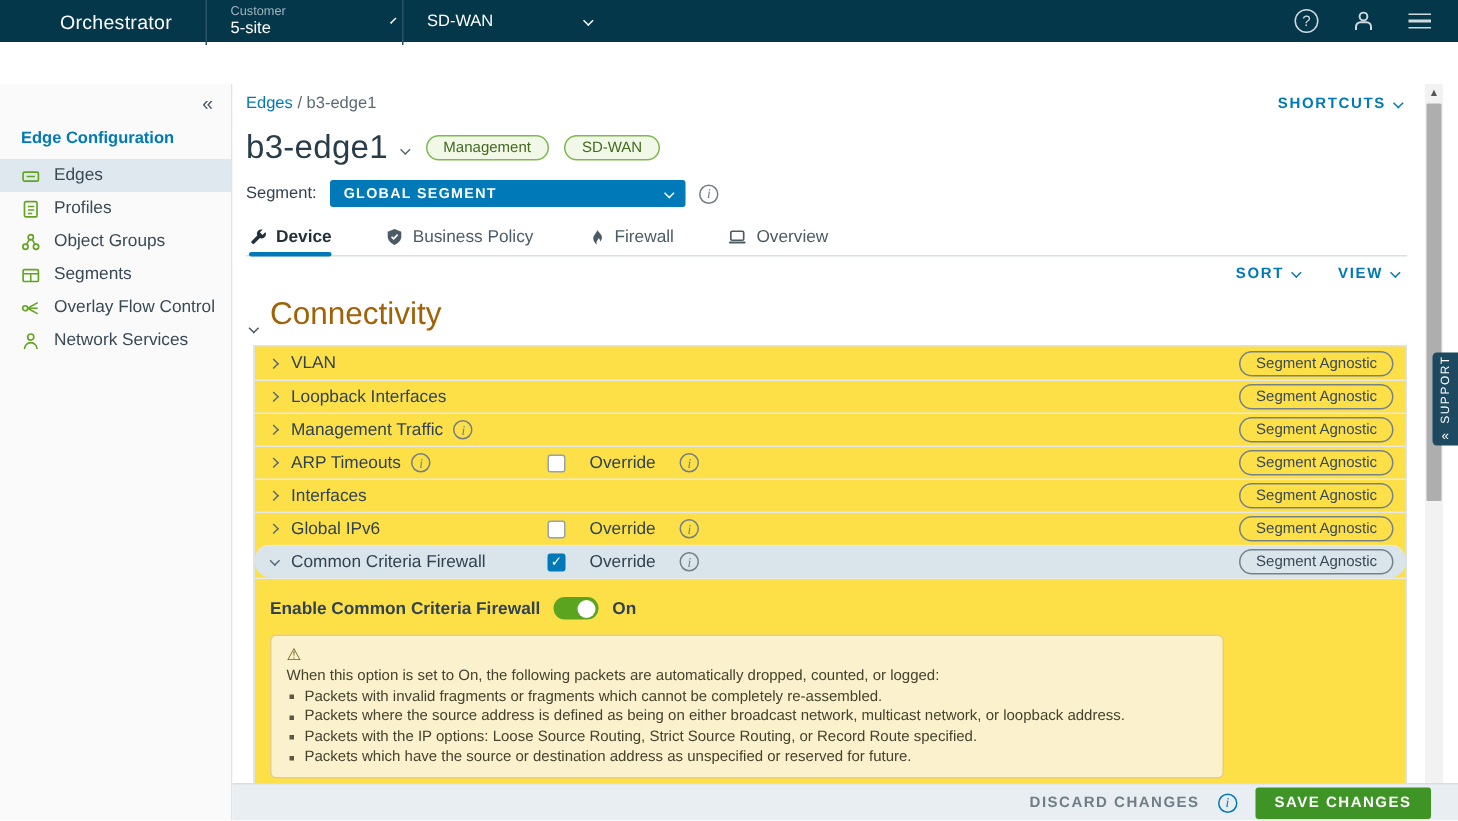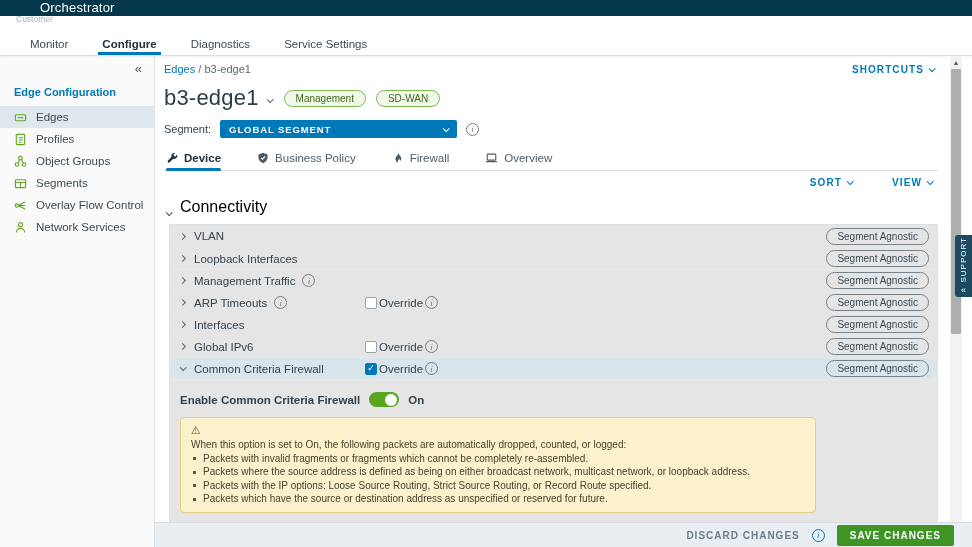--- a/index.html
+++ b/index.html
@@ -1,21 +1,21 @@
 <!DOCTYPE html>
 <html><head>
 <meta charset="utf-8">
 <style>
   * { margin:0; padding:0; box-sizing:border-box; }
   html,body { width:972px; height:547px; }
   body { font-family:"Liberation Sans","DejaVu Sans",sans-serif; font-size:11.5px; color:#314351; background:#fff; }
   #app { position:relative; width:972px; height:547px; overflow:hidden; background:#fff; }
 
   
-  .hdr { position:absolute; top:0; left:0; right:0; height:16px; background:#05374a; display:flex; align-items:flex-start; color:#fff;flex-direction:column; }
+  .hdr { position:absolute; top:0; left:0; right:0; height:28px; background:#05374a; display:flex; align-items:center; color:#fff; }
   .hdr-product { margin-left:40px; font-size:13px; letter-spacing:.2px; }
   .hdr-sep { width:1px; height:32px; background:#2a5466; margin:0 0; }
   .hdr-cust { display:flex; align-items:center; gap:70px; padding:0 16px; width:130px; }
   .hdr-cust-txt { display:flex; flex-direction:column; line-height:1.15; }
   .hdr-cust-label { font-size:8.5px; color:#9fb4be; }
   .hdr-cust-value { font-size:11px; color:#fff; }
   .hdr-svc { display:flex; align-items:center; gap:60px; padding:0 16px; }
   .hdr-svc-label { font-size:11px; }
   .hdr-right { margin-left:auto; display:flex; align-items:center; gap:22px; padding-right:18px; }
   .circle-q { width:16px; height:16px; border:1.3px solid #cfd9de; border-radius:50%; display:flex; align-items:center; justify-content:center; font-size:10px; color:#cfd9de; }
@@ -59,32 +59,32 @@
   .segment-dd { width:237px; height:18px; background:#0079b8; border-radius:2px; color:#fff; font-size:9.5px; font-weight:bold; letter-spacing:.9px; display:flex; align-items:center; padding:0 9px; cursor:pointer; }
   .segment-dd .chev { margin-left:auto; }
   .info-i { display:inline-flex; width:13px; height:13px; border:1px solid #747e85; border-radius:50%; color:#747e85; font-size:9px; align-items:center; justify-content:center; font-family:"Liberation Serif",serif; font-style:italic; flex:none; cursor:pointer; }
   .info-i.blue { border-color:#0079b8; color:#0079b8; }
 
   .tabs-row { display:flex; gap:36px; margin-top:14px; border-bottom:1px solid #d9dfe2; padding-left:2px; }
   .tab { display:flex; align-items:center; gap:6px; padding-bottom:6px; color:#4c5c66; position:relative; cursor:pointer; }
   .tab.active { color:#22313c; font-weight:bold; }
   .tab.active::after { content:""; position:absolute; left:0; right:0; bottom:-1px; height:3px; background:#0079b8; border-radius:2px; }
 
-  .sortview-row { display:flex; justify-content:flex-end; gap:40px; padding:6px 6px 0 0; }
-
-  .section-head { display:flex; align-items:flex-end; gap:9px; font-size:16px; color:#000000; margin:10px 0 8px 2px; cursor:pointer; }
+  .sortview-row { display:flex; justify-content:flex-end; gap:26px; padding:6px 6px 0 0; }
+
+  .section-head { display:flex; align-items:flex-end; gap:9px; font-size:21px; color:#a16207; margin:10px 0 8px 2px; cursor:pointer; }
   .section-head .chev { color:#4a5a64; }
 
-  .box { border:1px solid #dfe2e4; margin-left:5px; background:#e5e5e5; }
+  .box { border:1px solid #dfe2e4; margin-left:5px; background:#fde047; }
   .row { position:relative; height:22px; display:flex; align-items:center; padding:0 8px 0 10px; border-top:1px solid #e6e8ea; cursor:pointer; }
   .row:first-child { border-top:none; }
   .row .chev { color:#5a6a74; margin-right:9px; }
   .row-label { font-size:11.5px; color:#314351; margin-right:7px; }
   .row.hl { background:#d9e4eb;border-radius:10px; }
-  .mid { position:absolute; left:195px; display:flex; align-items:center; gap:2px; }
+  .mid { position:absolute; left:195px; display:flex; align-items:center; gap:16px; }
   .cb { width:12px; height:12px; border:1px solid #97a2aa; border-radius:2px; background:#fff; cursor:pointer; }
   .cb.checked { background:#0079b8; border-color:#0079b8; color:#fff; font-size:9px; display:flex; align-items:center; justify-content:center; line-height:1; }
   .badge { margin-left:auto; border:1px solid #76828a; border-radius:9px; padding:2px 10px; font-size:10px; color:#3a4a55; background:transparent; }
 
   .ccf-body { padding:8px 10px 12px 10px; border-top:1px solid #e6e8ea; }
   .toggle-row { display:flex; align-items:center; gap:9px; margin:4px 0 10px 0;font-weight:bold; }
   .toggle { width:30px; height:15px; border-radius:8px; position:relative; flex:none; cursor:pointer; }
   .toggle.on { background:#5aa420; }
   .toggle .knob { position:absolute; top:1.5px; right:2px; width:12px; height:12px; border-radius:50%; background:#fff; }
   .warnbox { width:636px; background:#fbf1cc; border:1px solid #e5cf83; border-radius:4px; padding:6px 10px 8px 10px; color:#4c4a38; }
@@ -134,26 +134,20 @@
         <path d="M3 14 v-2.2 a3 3 0 0 1 3-3 h4 a3 3 0 0 1 3 3 V14" fill="none" stroke="#cfd9de" stroke-width="1.3"></path>
       </svg>
       <span class="burger">
           <span></span>
           <span></span>
           <span></span>
         </span>
     </div>
   </div>
 
-  <div class="nav">
-    <div class="nav-tab">Monitor</div>
-    <div class="nav-tab active">Configure</div>
-    <div class="nav-tab">Diagnostics</div>
-    <div class="nav-tab">Service Settings</div>
-  </div>
 
   <div class="sidebar">
     <span class="collapse">«</span>
     <div class="sb-title">Edge Configuration</div>
 
     <div class="sb-item selected">
       <svg width="13" height="13" viewBox="0 0 14 14">
         <rect x="1.5" y="4" width="11" height="6.5" rx="1" fill="none" stroke="#62a420" stroke-width="1.2"></rect>
         <line x1="4" y1="7.2" x2="10" y2="7.2" stroke="#62a420" stroke-width="1.2"></line>
       </svg>

